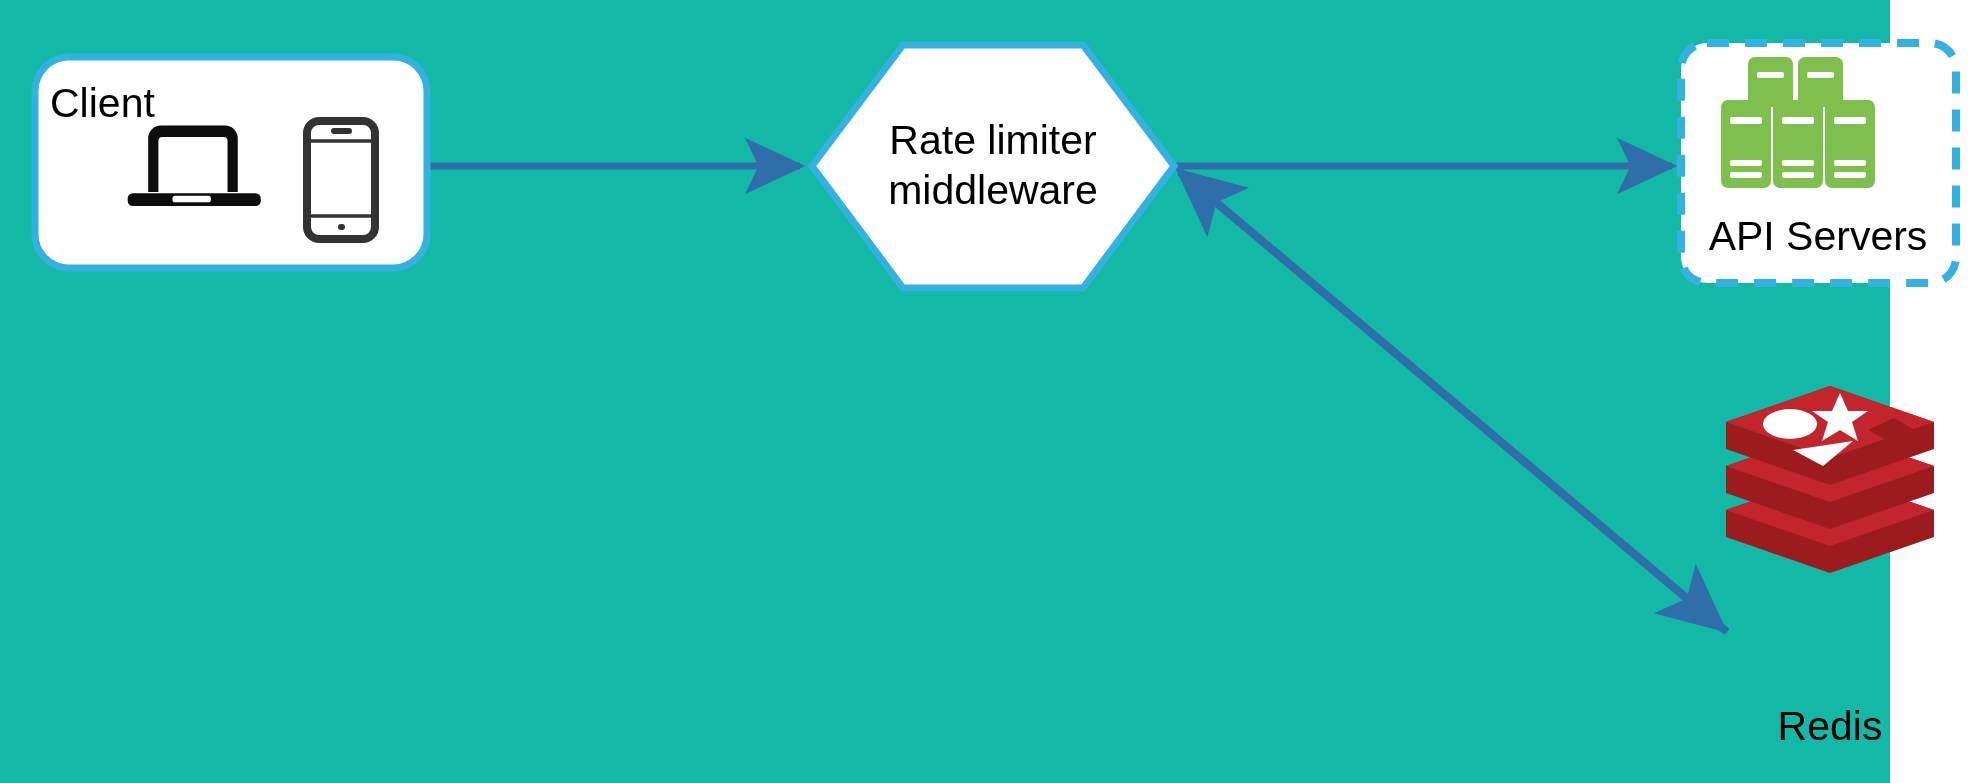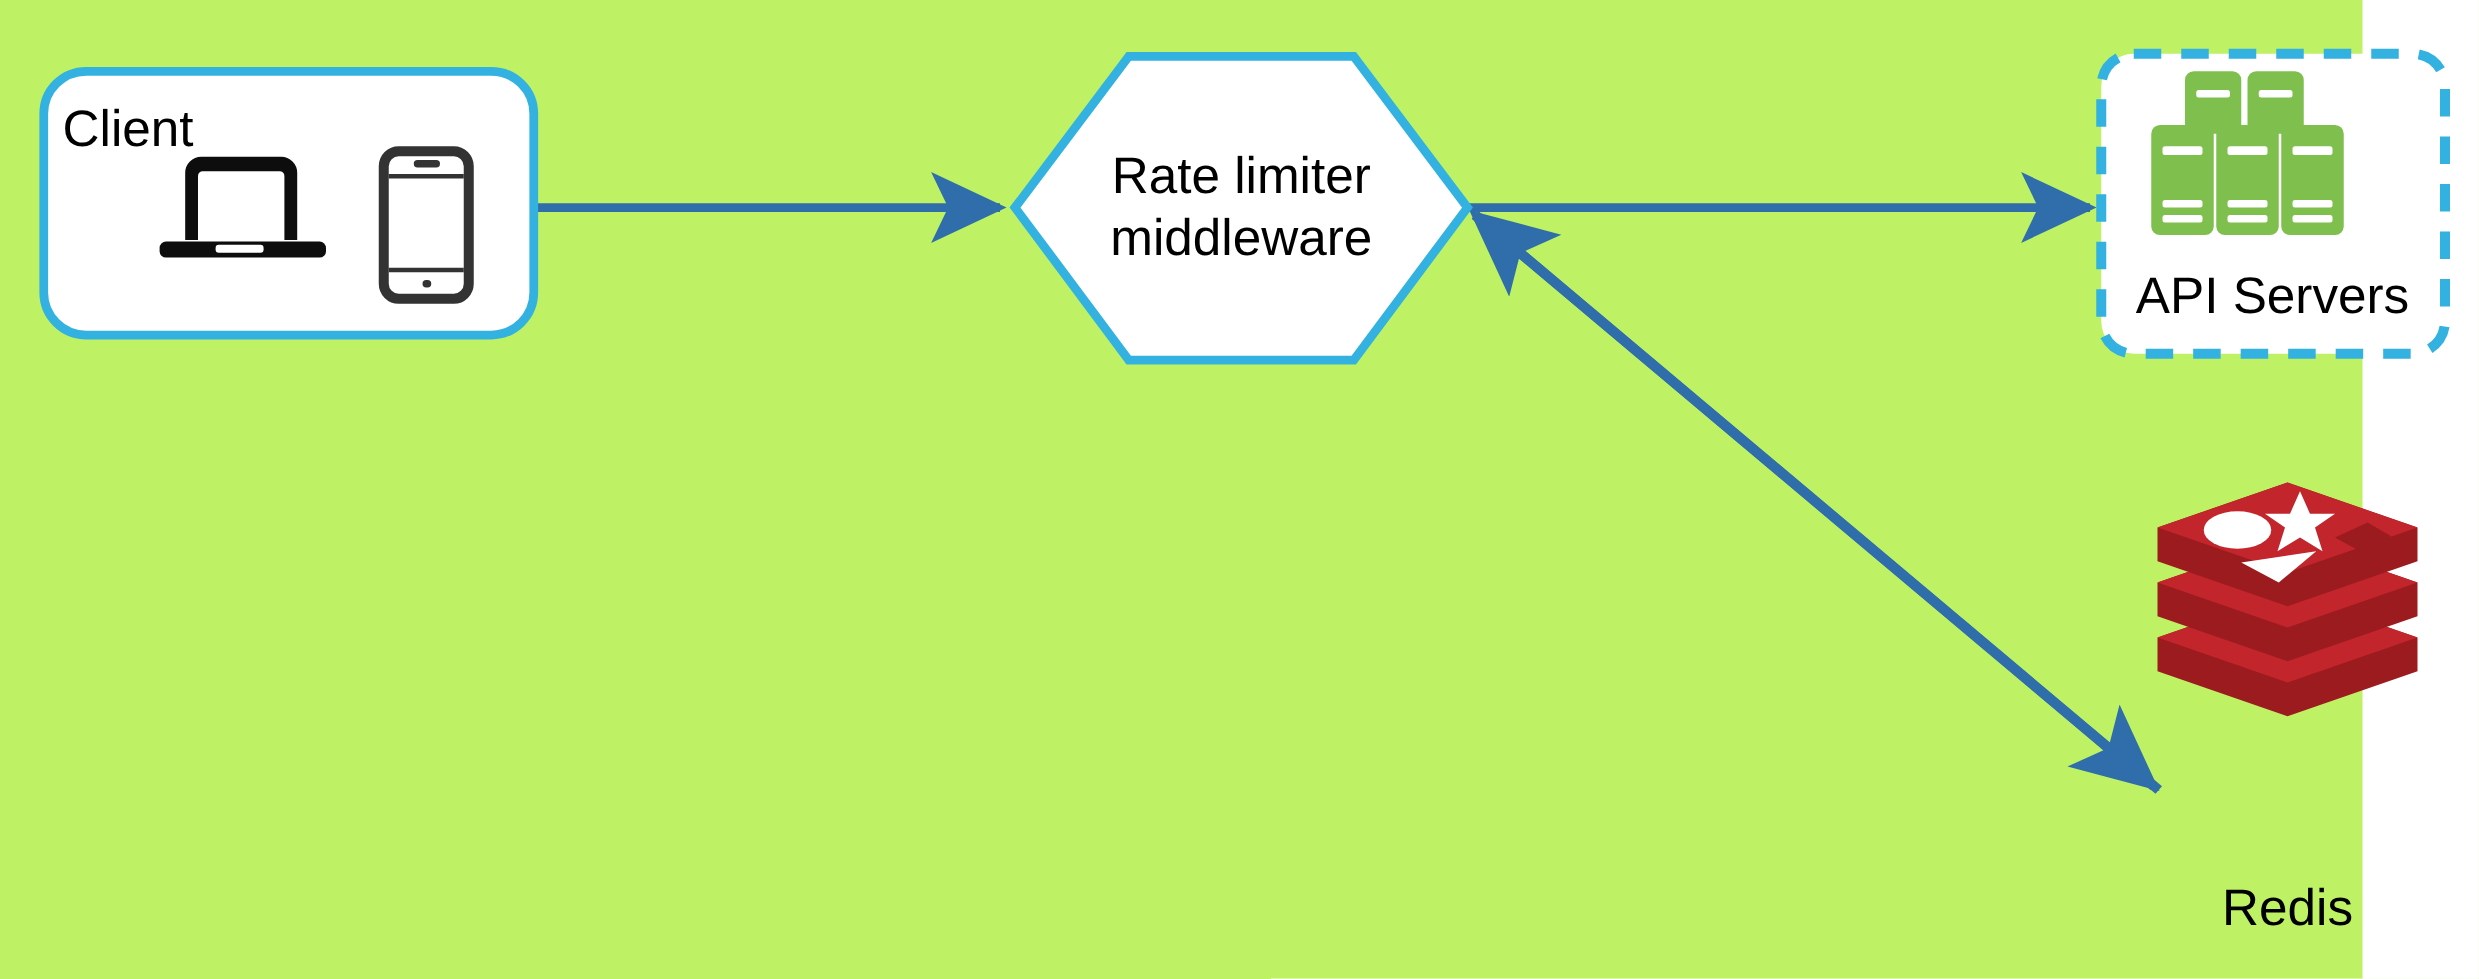--- a/index.html
+++ b/index.html
@@ -10,21 +10,21 @@
   body {
     width: 1983px;
     height: 783px;
     font-family: "Liberation Sans", sans-serif;
     overflow: hidden;
   }
   #canvas {
     position: relative;
     width: 1890px;
     height: 783px;
-    background: #bef264;
+    background: #14b8a6;
   }
   #diagram-svg {
     position: absolute;
     left: 0;
     top: 0;
     width: 1983px;
     height: 783px;
   }
   .node-label {
     fill: #000000;

